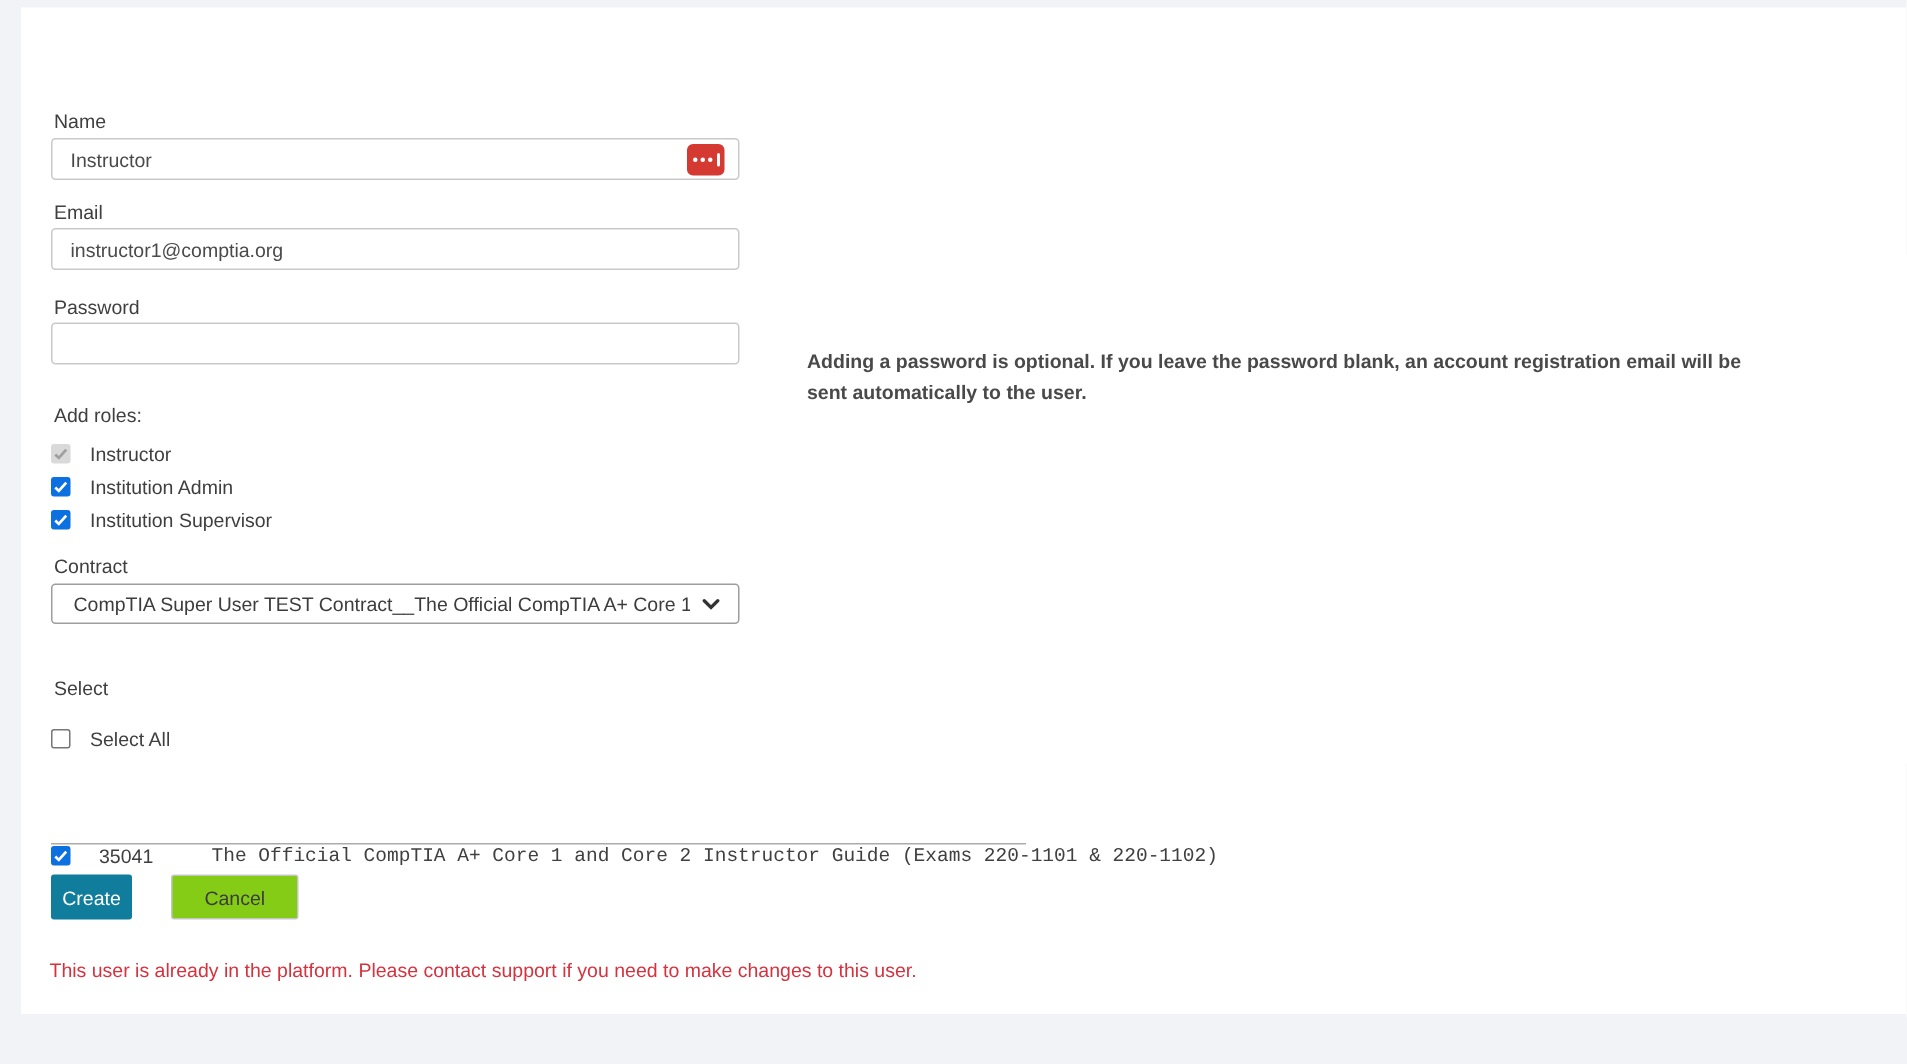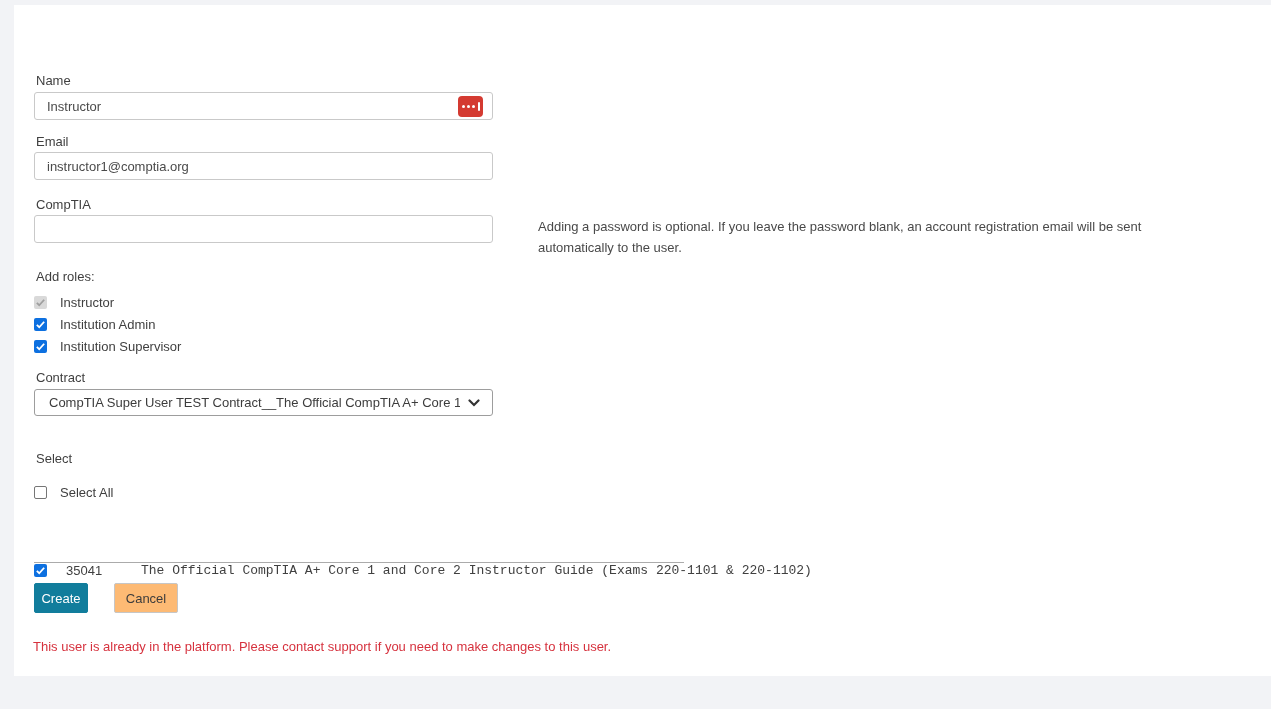--- a/index.html
+++ b/index.html
@@ -69,21 +69,21 @@
   .row-divider { position:absolute; left:20px; top:557px; width:650px; border-top:1px solid #ababab; }
 
   .btn {
     height:30px; font-family:inherit; font-size:13px;
     border-radius:2px; cursor:pointer;
   }
   .btn-create {
     width:54px; background:#117d9c; color:#ffffff; border:1px solid #117d9c;
   }
   .btn-cancel {
-    width:64px; background:#fdba74; color:#3c3c3c; border:1px solid #c6c6c6;
+    width:85px; background:#84cc16; color:#3c3c3c; border:1px solid #c6c6c6;
   }
   .error-text { font-size:13px; color:#d6323e; }
 </style>
 </head>
 <body>
 
 <div class="card">
 
 
   <label class="abs field-label" style="left:22px; top:68px;">Name</label>
@@ -93,23 +93,23 @@
       <span class="lp-dot"></span>
         <span class="lp-dot"></span>
         <span class="lp-dot"></span>
         <span class="lp-bar"></span>
     </span>
   </div>
 
   <label class="abs field-label" style="left:22px; top:129px;">Email</label>
   <input class="abs text-input no-icon" type="text" style="left: 20px; top: 147px;" value="instructor1@comptia.org">
 
-  <label class="abs field-label" style="left:22px; top:192px;">CompTIA</label>
+  <label class="abs field-label" style="left:22px; top:192px;">Password</label>
   <input class="abs text-input no-icon" type="password" style="left: 20px; top: 210px;" value="">
-  <div class="abs helper" style="left:524px; top:211px;">Adding a password is optional. If you leave the password blank, an account registration email will be sent automatically to the user.</div>
+  <div class="abs helper" style="left:524px; top:225px;font-weight:bold;">Adding a password is optional. If you leave the password blank, an account registration email will be sent automatically to the user.</div>
 
   <div class="abs field-label" style="left:22px; top:264px;">Add roles:</div>
 
   <div class="abs cb-row" style="left:20px; top:287px;">
     <span class="cb checked-disabled">
       <svg viewBox="0 0 12 12" width="11" height="11">
           <path d="M2 6.5 L4.6 9 L10 3" stroke="#9f9f9f" stroke-width="2" fill="none"></path>
         </svg>
     </span>
     <span class="cb-label">Instructor</span>

